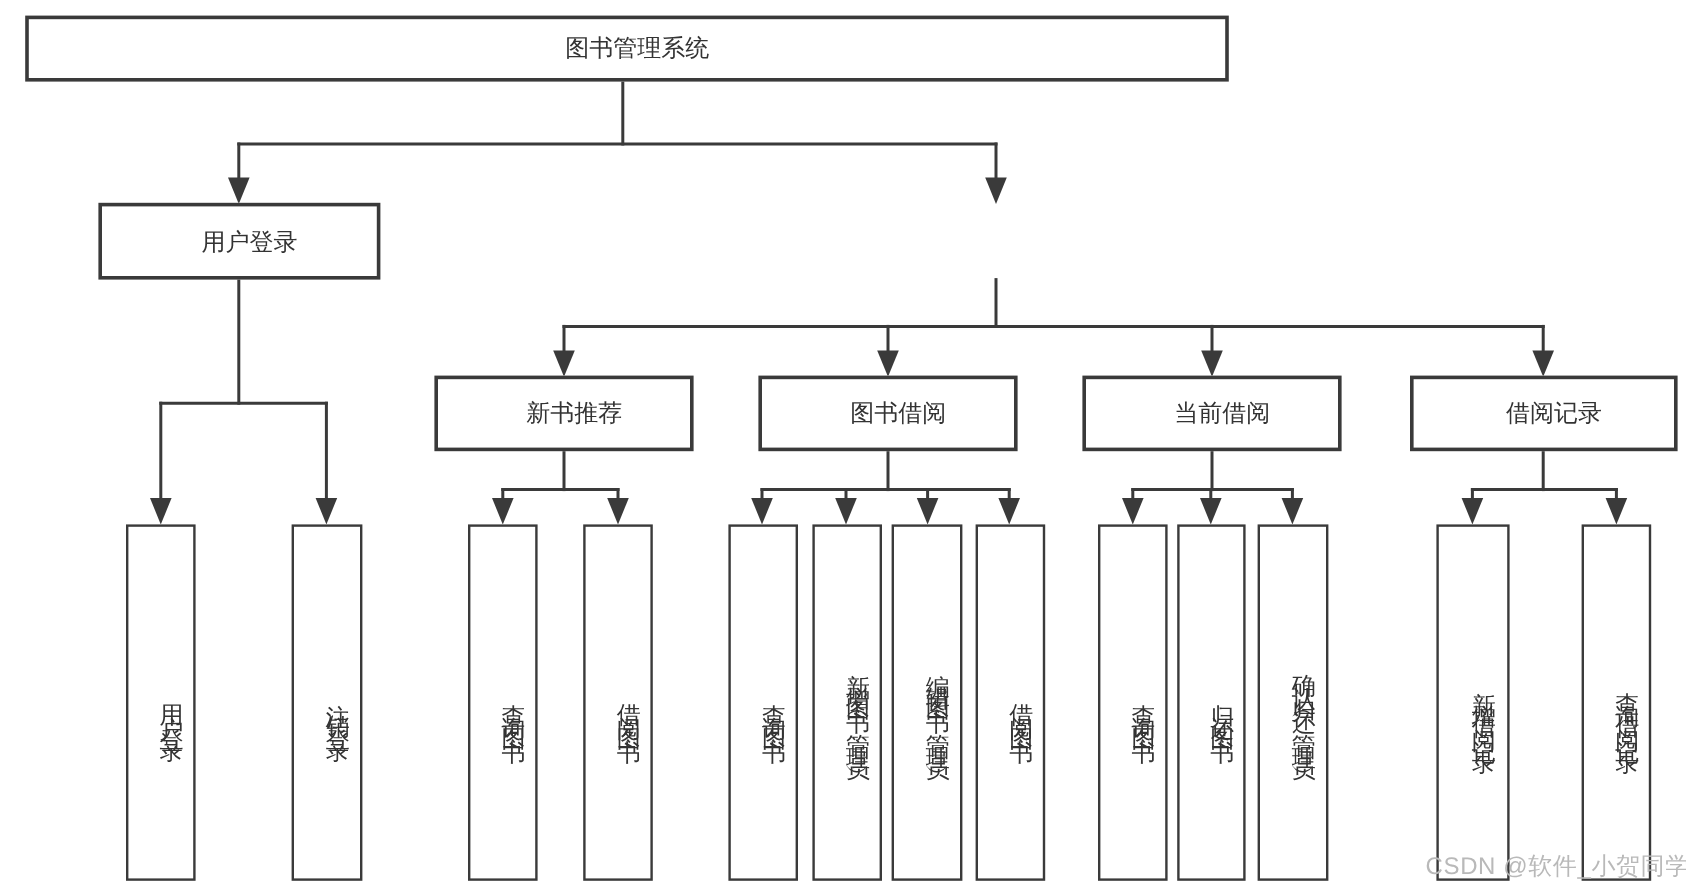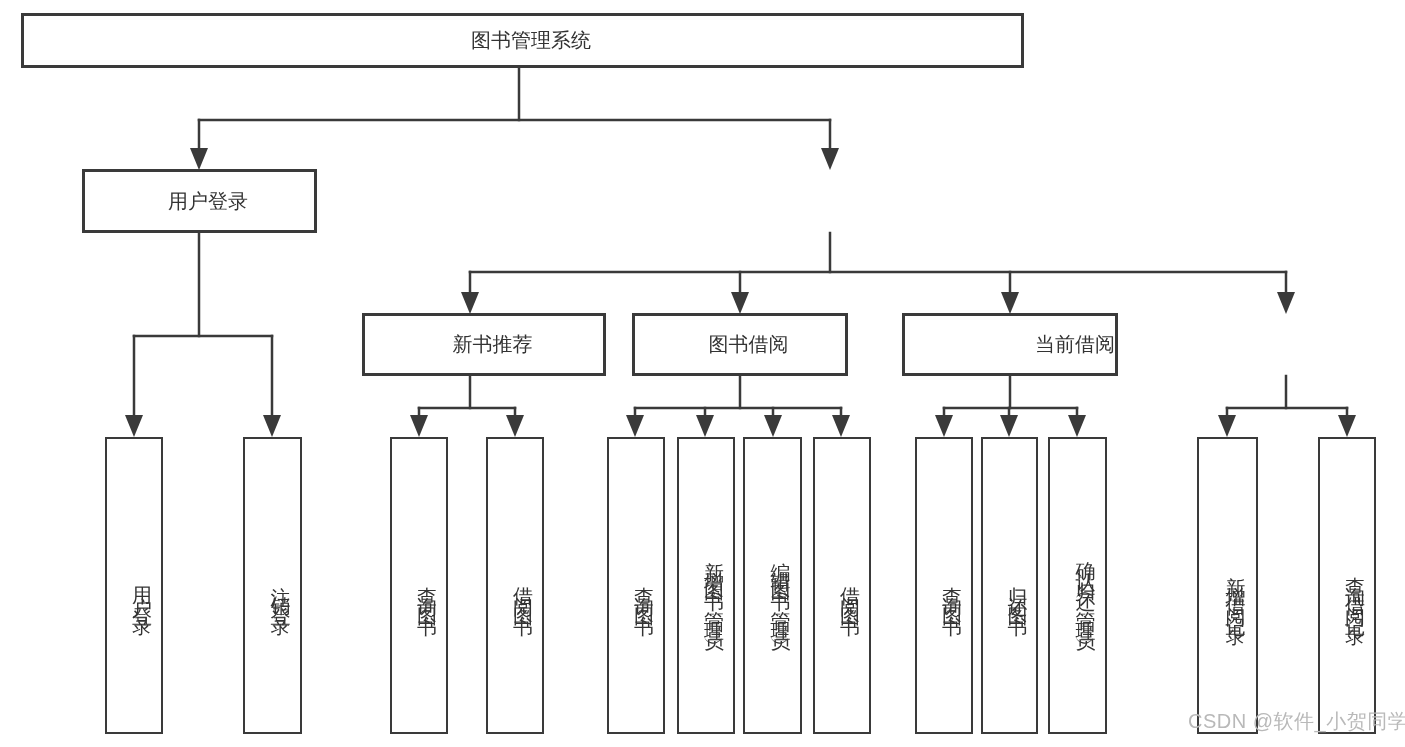--- a/index.html
+++ b/index.html
@@ -98,28 +98,31 @@
   </svg>
 
   <div class="box" style="left:21px; top:13px; width:1003px; height:55px;">
     <span>图书管理系统</span>
   </div>
 
   <div class="box" style="left:82px; top:169px; width:235px; height:64px;">
     <span>用户登录</span>
   </div>
 
-  <div class="box" style="left:362px; top:313px; width:244px; height:63px;">
+  <div class="box" style="left:362px; top:313px; width:216px; height:63px;">
     <span>新书推荐</span>
   </div>
   <div class="box" style="left:632px; top:313px; width:216px; height:63px;align-items:center;">
     <span>图书借阅</span>
   </div>
-  <div class="box" style="left:902px; top:313px; width:216px; height:63px;justify-content:flex-end;">
+  <div class="box" style="left:902px; top:313px; width:216px; height:63px;">
     <span>当前借阅</span>
+  </div>
+  <div class="box" style="left:1175px; top:313px; width:223px; height:63px;">
+    <span>借阅记录</span>
   </div>
 
   <div class="box leaf" style="left:105px; top:437px; width:58px; height:297px;">
     <span class="vtext">用户登录</span>
   </div>
   <div class="box leaf" style="left:243px; top:437px; width:59px; height:297px;">
     <span class="vtext">注销登录</span>
   </div>
 
   <div class="box leaf" style="left:390px; top:437px; width:58px; height:297px;">

